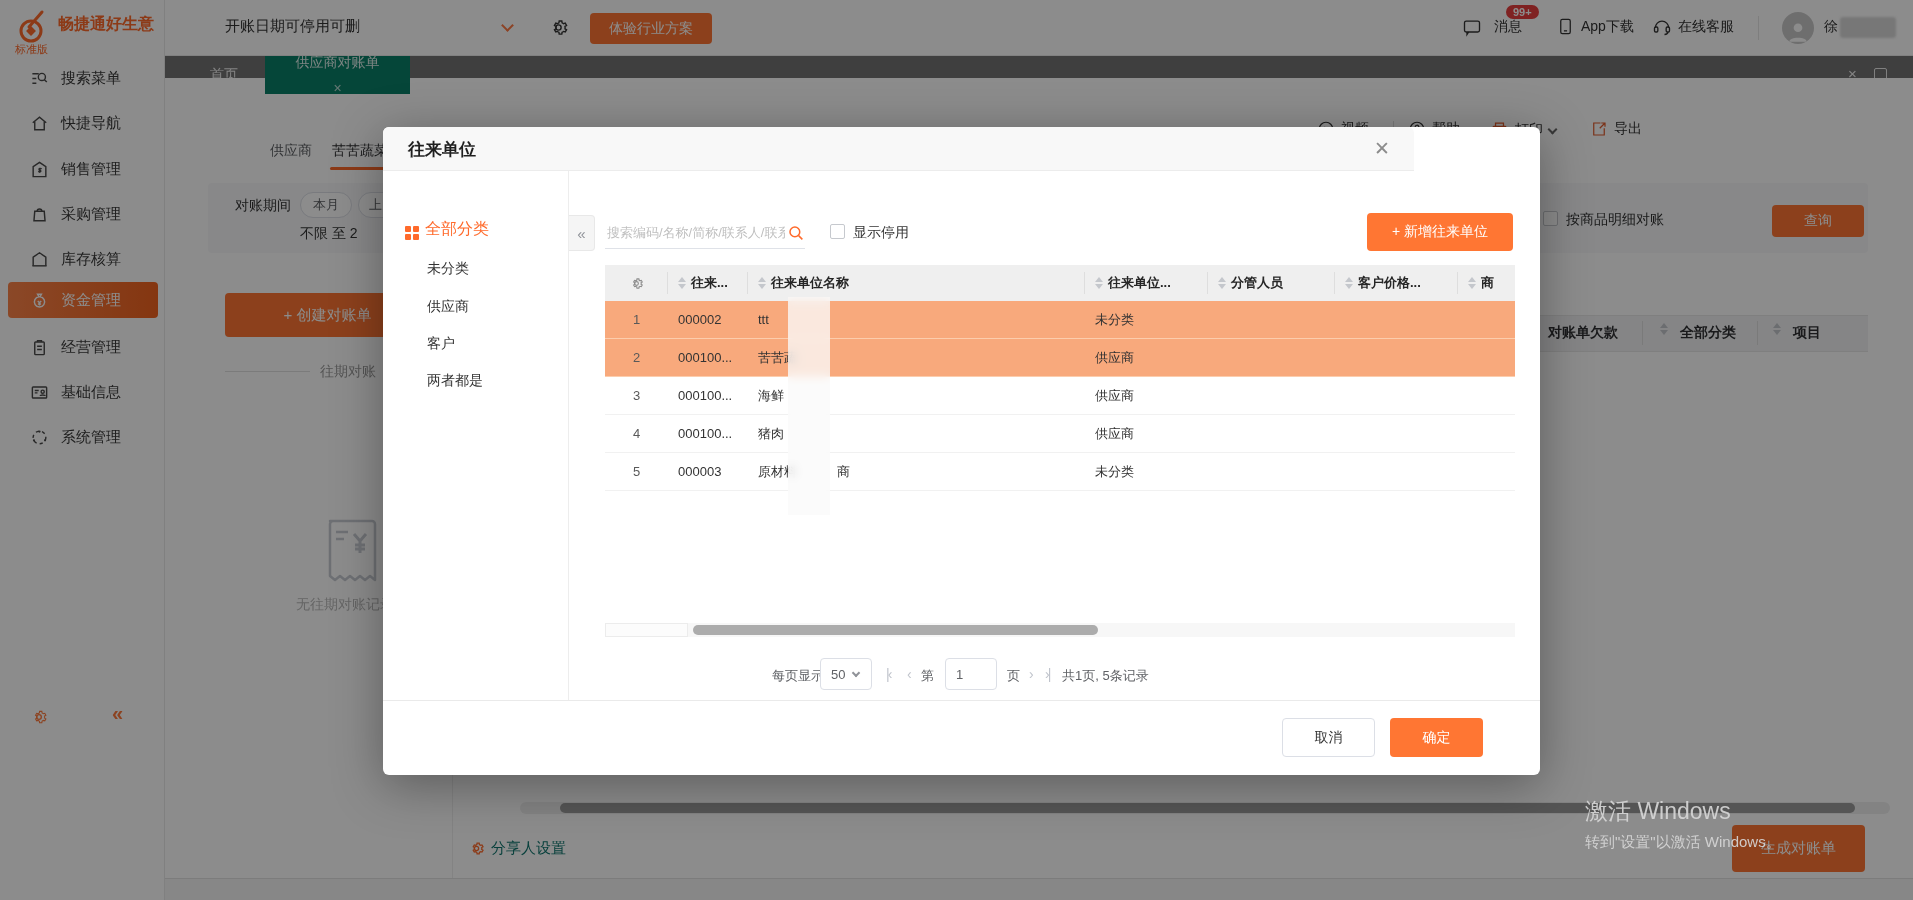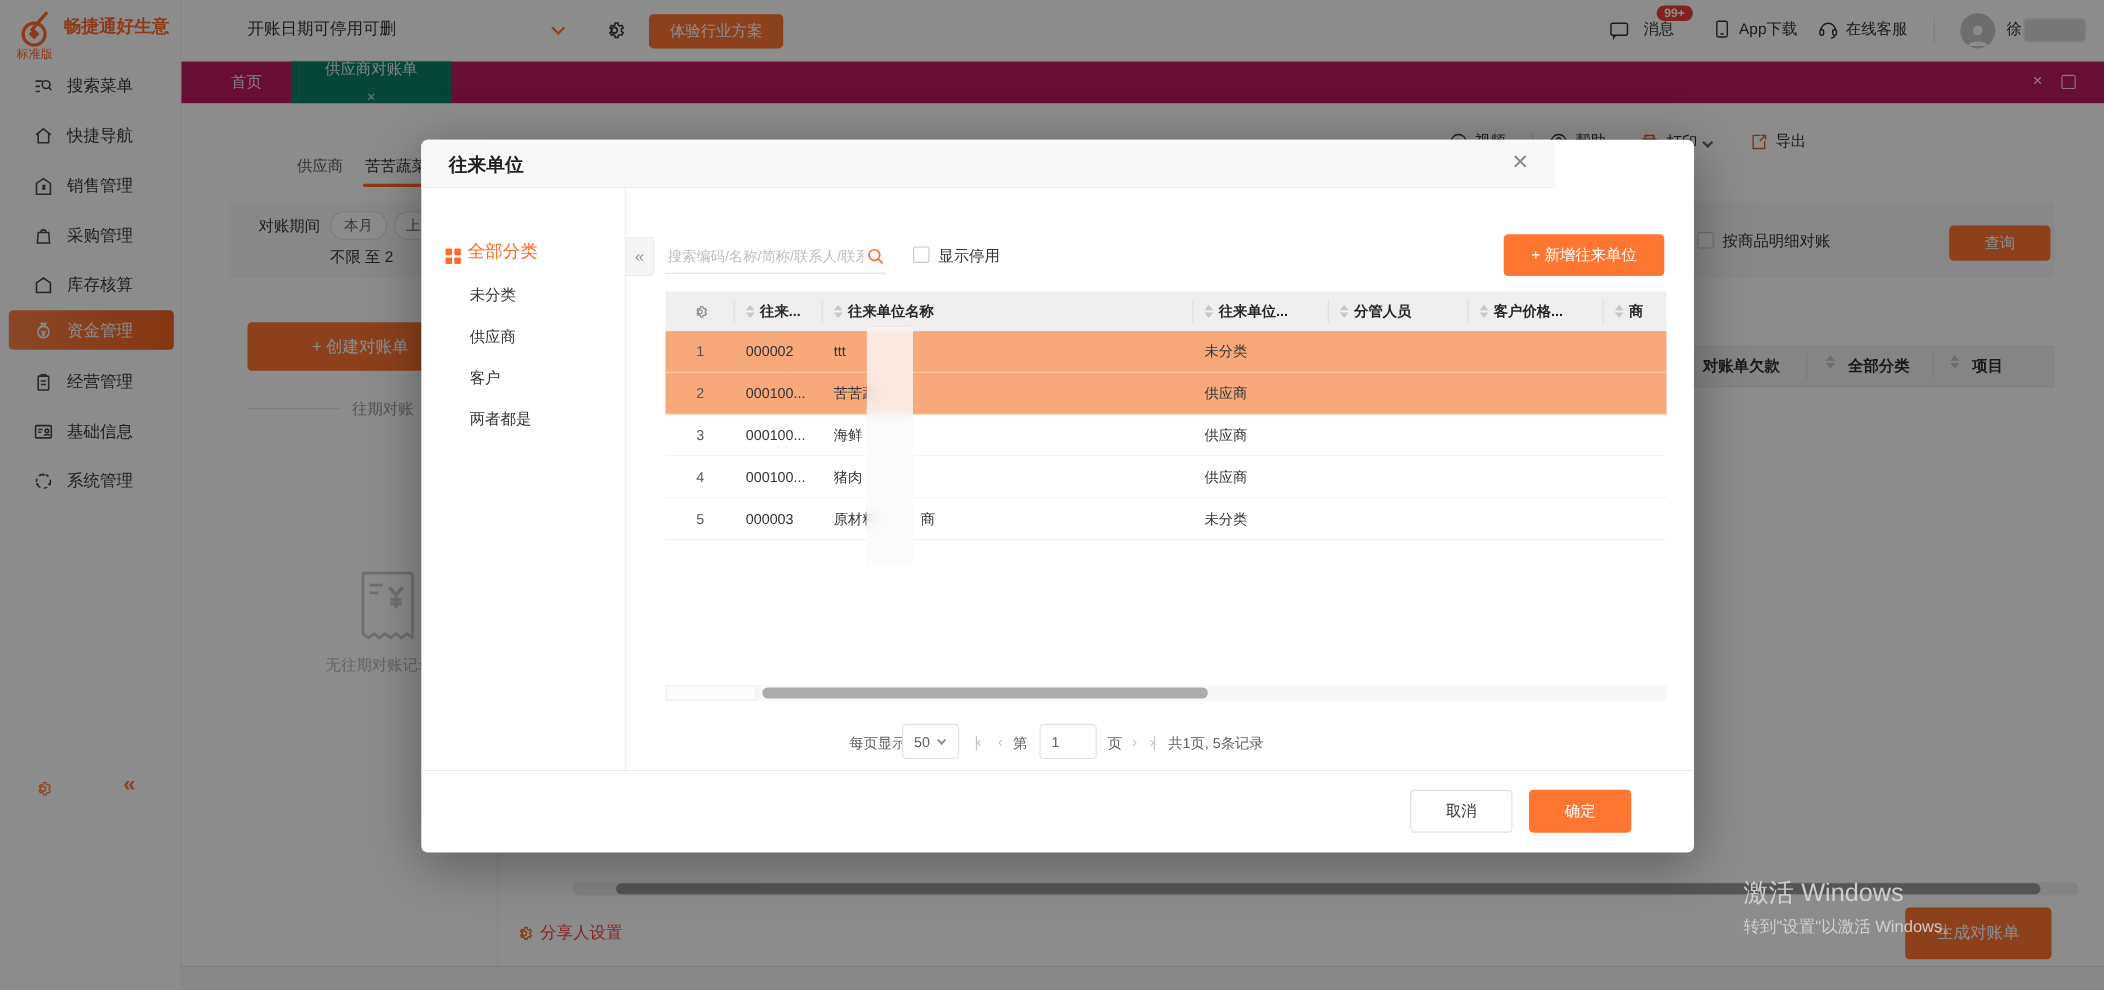--- a/index.html
+++ b/index.html
@@ -12,41 +12,41 @@
   .brand-name{color:#FF6A2B;font-weight:bold;font-size:16px;}
   .brand-ed{color:#FF6A2B;font-size:11px;}
   .tb-text{font-size:15px;color:#333;}
   .chev{width:9px;height:9px;border-right:2px solid #FF7A44;border-bottom:2px solid #FF7A44;transform:rotate(45deg);}
   .btn-orange{background:#FF7633;color:#fff;border:none;border-radius:4px;display:flex;align-items:center;justify-content:center;font-size:14px;cursor:pointer;}
   .tb-item{display:flex;align-items:center;gap:6px;font-size:14px;color:#333;}
   .badge{background:#E83F3F;color:#fff;font-size:11px;border-radius:9px;padding:1px 7px;font-weight:bold;}
   .avatar{width:32px;height:32px;border-radius:50%;background:#C9C9C9;display:flex;align-items:flex-end;justify-content:center;overflow:hidden;}
   .blurpatch{background:#D9D9D9;border-radius:3px;filter:blur(1px);}
   
-  #tabbar{left:165px;top:56px;width:1748px;height:38px;background:#be185d;}
+  #tabbar{left:165px;top:56px;width:1748px;height:22px;background:#737373;}
   .wtab{height:38px;display:flex;align-items:center;justify-content:center;color:rgba(255,255,255,.88);font-size:14px;gap:8px;}
   .wtab.active{background:#0A8068;}
   
   #sidebar{left:0;top:0;width:165px;height:900px;background:#fff;border-right:1px solid #EAEAEA;}
   .side-item{position:absolute;left:8px;width:150px;height:40px;display:flex;align-items:center;gap:12px;padding-left:22px;font-size:15px;color:#3A3A3A;border-radius:4px;cursor:pointer;}
   .side-item.active{background:linear-gradient(90deg,#FC8348,#F2631F);color:#fff;}
   .side-item svg{flex:0 0 auto;}
   
   .ptab{font-size:14px;color:#606266;}
   .ptab.active{color:#303133;}
   .panel{background:#F7F8FA;border-radius:4px;}
   .pill{border:1px solid #DCDFE6;border-radius:14px;background:#fff;color:#606266;font-size:13px;display:flex;align-items:center;justify-content:center;}
   .ck{width:15px;height:15px;border:1px solid #C6C9CE;border-radius:2px;background:#fff;}
   .bg-th{background:#F2F3F5;border-top:1px solid #E8E8E8;border-bottom:1px solid #E8E8E8;}
   .th-label{font-size:14px;font-weight:bold;color:#303133;}
   .sort{display:inline-flex;flex-direction:column;gap:2px;vertical-align:middle;}
   .sort i{width:0;height:0;border-left:4px solid transparent;border-right:4px solid transparent;}
   .sort .u{border-bottom:5px solid #C4C7CC;}
   .sort .d{border-top:5px solid #C4C7CC;}
-  .orange-link{color:#ef4444;font-size:15px;display:flex;align-items:center;gap:6px;}
+  .orange-link{color:#0f766e;font-size:15px;display:flex;align-items:center;gap:6px;}
   .scroll-track{background:#EFEFEF;border-radius:6px;}
   .scroll-thumb{background:#9C9C9C;border-radius:5px;}
   
   #dim{left:0;top:0;width:1913px;height:900px;background:rgba(0,0,0,.45);z-index:50;}
   #modal{left:383px;top:127px;width:1157px;height:648px;background:#fff;border-radius:6px;box-shadow:0 10px 50px rgba(0,0,0,.35);z-index:100;}
   #modal-header{left:0;top:0;width:1031px;height:44px;background:#F8F8F8;border-bottom:1px solid #ECECEC;border-radius:6px 6px 0 0;}
   .m-title{font-size:17px;font-weight:bold;color:#1F1F1F;}
   .close-x{font-size:19px;color:#8C8C8C;cursor:pointer;}
   .cat-grid{display:grid;grid-template-columns:6px 6px;grid-template-rows:6px 6px;gap:2px;}
   .cat-grid i{background:#FF6A2B;border-radius:1px;}

